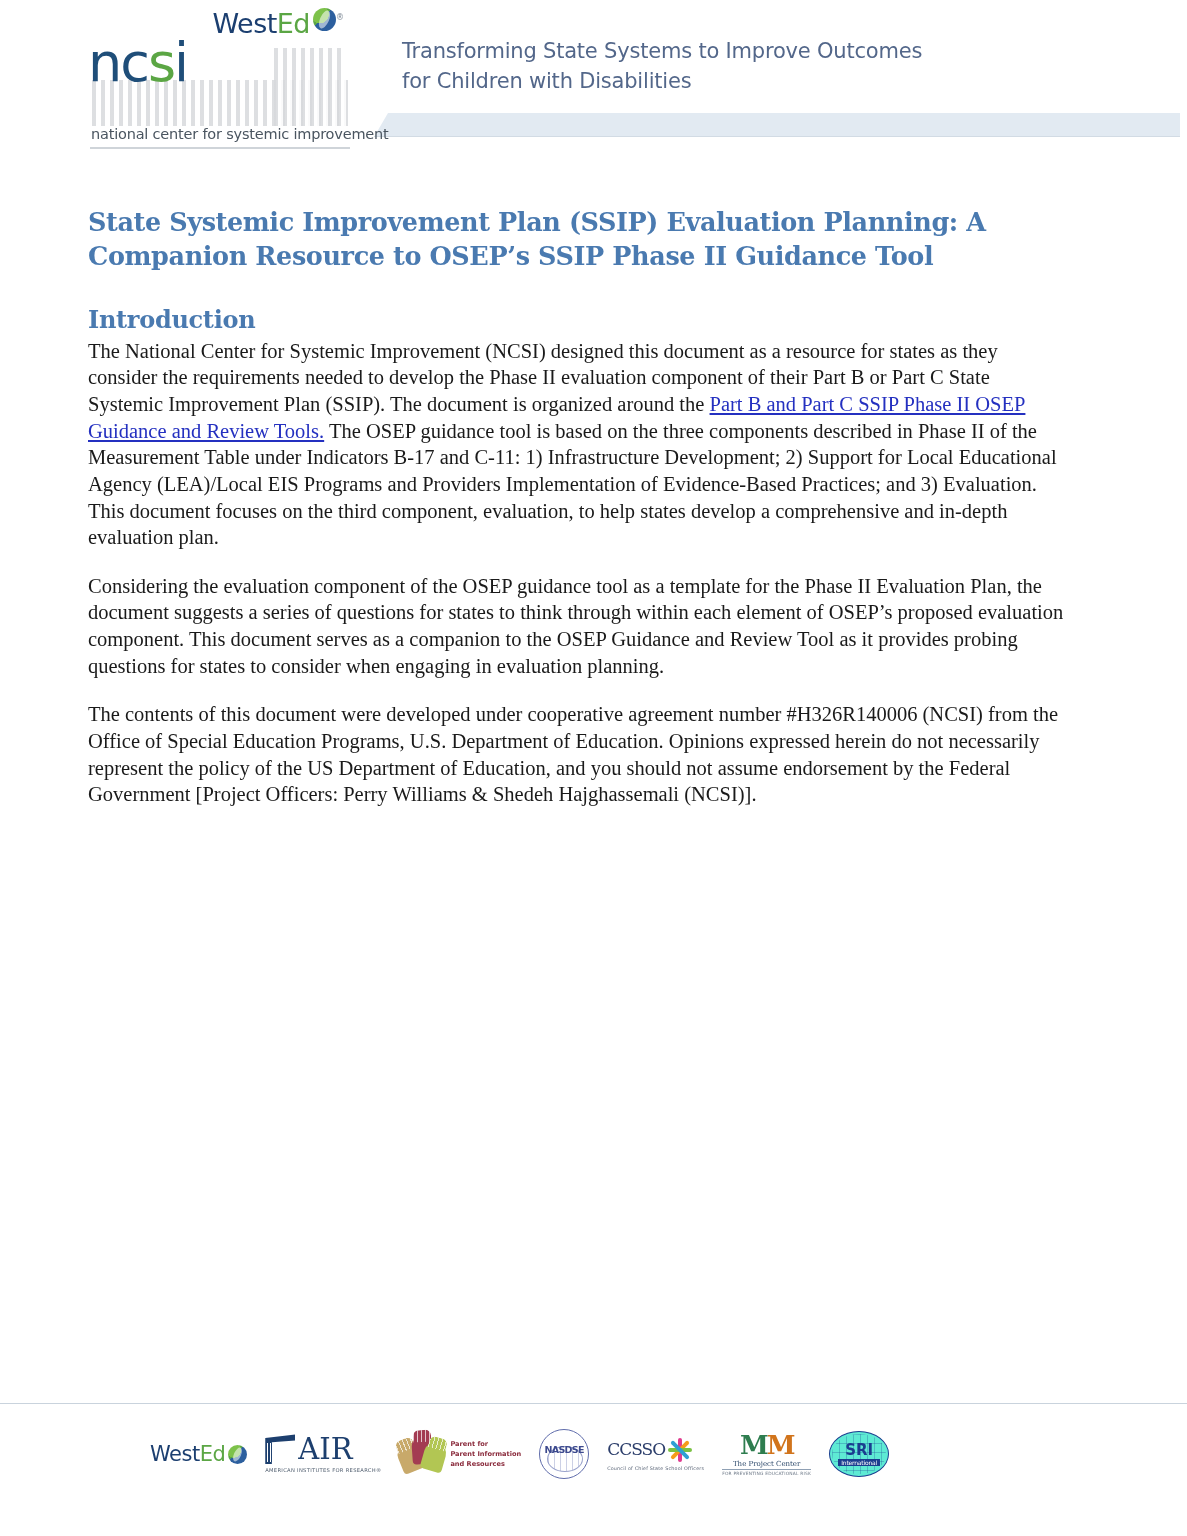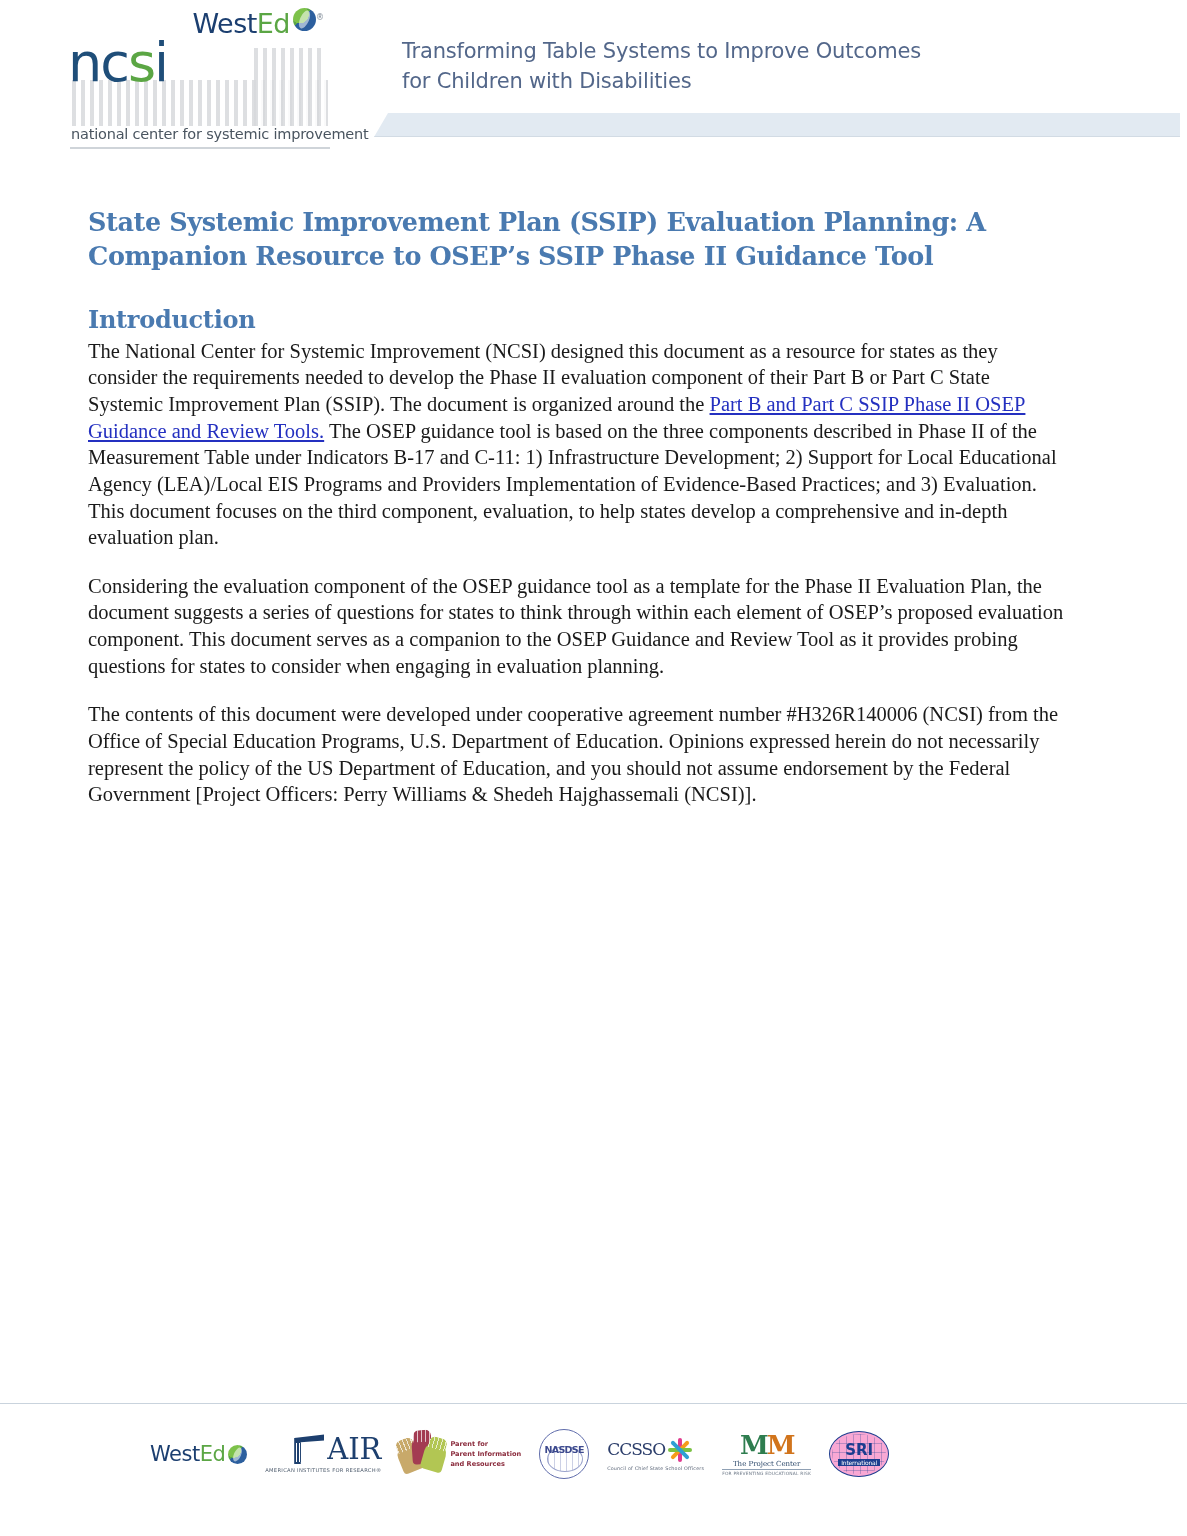--- a/index.html
+++ b/index.html
@@ -25,21 +25,21 @@
     left: 374px;
     top: 113px;
     width: 806px;
     height: 23px;
     background: #e2eaf2;
     border-bottom: 1px solid #d2dbe4;
     clip-path: polygon(14px 0, 100% 0, 100% 100%, 0 100%);
   }
   .logo-block {
     position: absolute;
-    left: 68px;
+    left: 88px;
     top: 8px;
     width: 262px;
   }
   .wested-top {
     text-align: right;
     padding-right: 6px;
     line-height: 1;
     height: 30px;
     position: relative;
   }
@@ -228,21 +228,21 @@
     height: 62px;
   }
 
   
   .f-wested .wested-word { font-size: 21px; }
   .f-wested .globe { width: 19px; height: 19px; vertical-align: -3px; }
   .f-wested .globe::after { left: 6px; top: 2px; width: 7px; height: 15px; }
 
   
   .air-logo { text-align: center; line-height: 1; }
-  .air-row { display: flex; align-items: center; gap: 3px; justify-content: flex-end; }
+  .air-row { display: flex; align-items: center; gap: 3px; }
   .air-mark {
     width: 30px; height: 30px;
     background: #1d3f6e;
     clip-path: polygon(0 12%, 100% 0, 100% 20%, 22% 26%, 22% 100%, 0 100%);
     position: relative;
   }
   .air-mark::after{
     content:"";
     position:absolute; left:2px; top:9px; width:18px; height:19px;
     background: repeating-linear-gradient(to right,#ffffff 0 1px,#1d3f6e 1px 3px);
@@ -361,21 +361,21 @@
   .meadows-t2{
     font-family:"DejaVu Sans", sans-serif;
     font-size:4.4px; color:#6b7786; margin-top:1.5px; letter-spacing:.2px; white-space:nowrap;
   }
 
   
   .sri{
     width:58px; height:44px; border-radius:50%;
     border:1.6px solid #1b3d8f;
     display:flex; flex-direction:column; align-items:center; justify-content:center;
-    position:relative; overflow:hidden; background:#f9a8d4;
+    position:relative; overflow:hidden; background:#5eead4;
   }
   .sri::before{
     content:""; position:absolute; inset:2px;
     border-radius:50%;
     background:
       repeating-linear-gradient(to right, rgba(27,61,143,.28) 0 .8px, transparent .8px 7px),
       repeating-linear-gradient(to bottom, rgba(27,61,143,.28) 0 .8px, transparent .8px 9px);
   }
   .sri-word{
     position:relative; font-family:"DejaVu Sans", sans-serif;
@@ -402,21 +402,21 @@
     <div class="ncsi-wrap">
       <div class="ncsi-bars"></div>
       <div class="ncsi-bars tall"></div>
       <div class="ncsi-text"><span class="ncsi-n">n</span><span class="ncsi-c">c</span><span class="ncsi-s">s</span><span class="ncsi-i">i</span></div>
       <div class="ncsi-rule"></div>
       <div class="ncsi-tagline">national center for systemic improvement</div>
     </div>
   </div>
 
   <div class="header-tagline">
-    <div>Transforming Table Systems to Improve Outcomes</div>
+    <div>Transforming State Systems to Improve Outcomes</div>
     <div>for Children with Disabilities</div>
   </div>
 </div>
 
 <div class="content">
 
   <h1 class="doc-title">State Systemic Improvement Plan (SSIP) Evaluation Planning: A Companion Resource to OSEP’s SSIP Phase II Guidance Tool</h1>
 
   <h2 class="section-heading">Introduction</h2>
 

